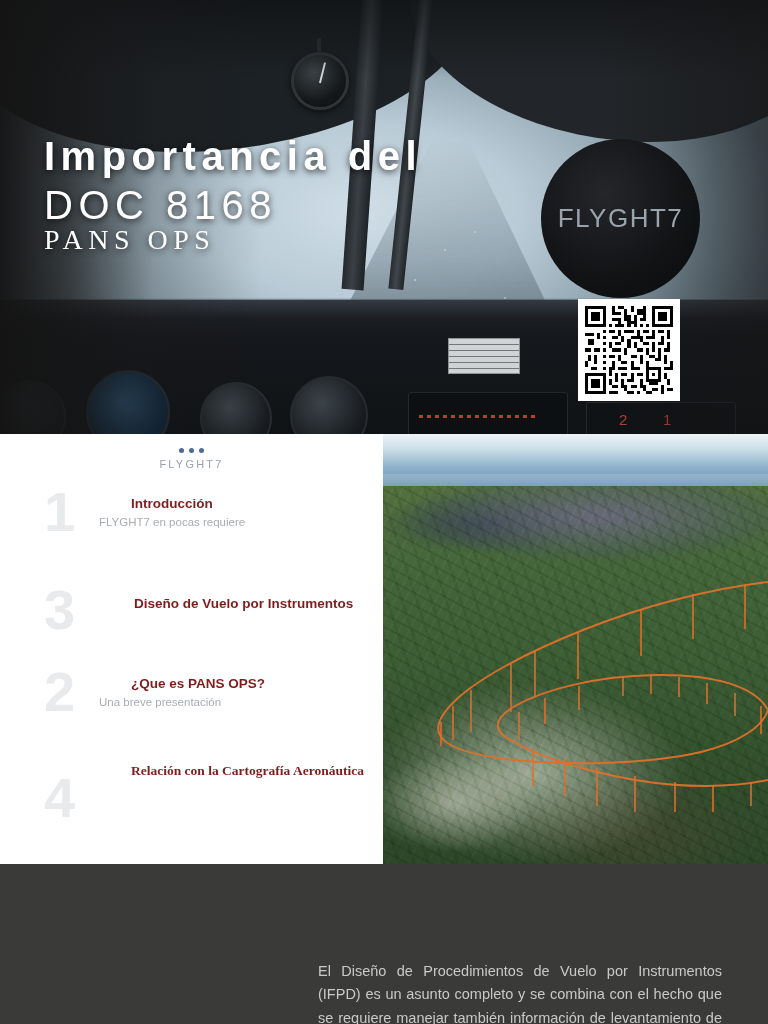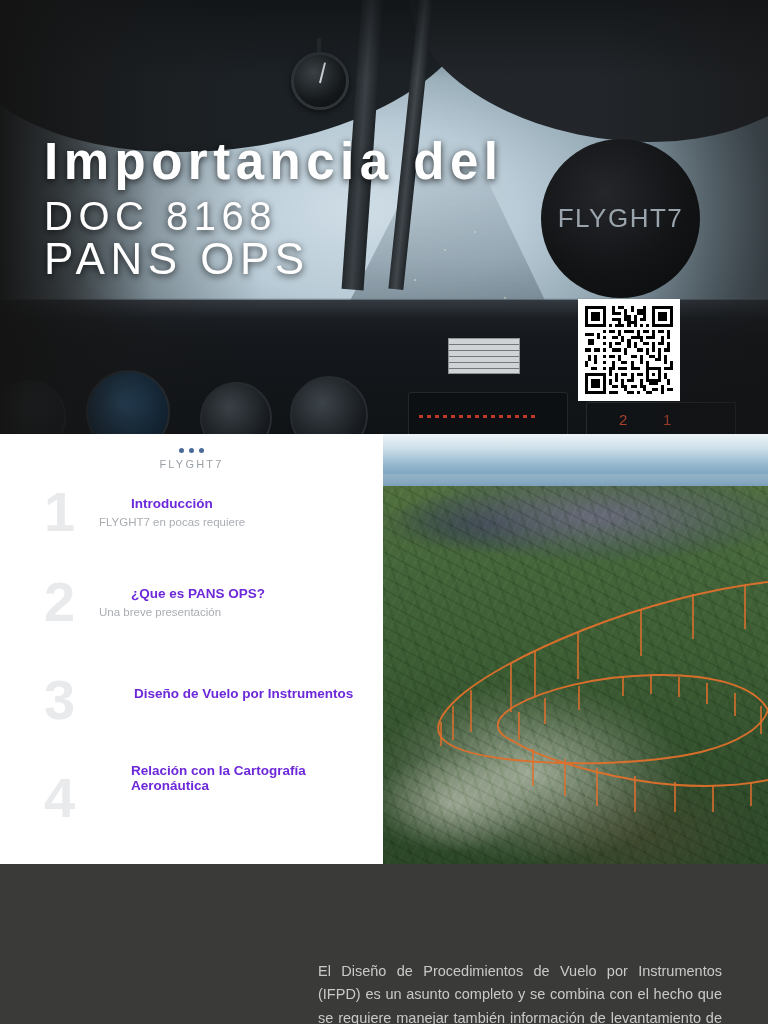--- a/index.html
+++ b/index.html
@@ -131,23 +131,23 @@
       linear-gradient(to left,  rgba(20,20,20,.55) 0%, rgba(0,0,0,0) 22%),
       linear-gradient(to bottom, rgba(10,12,14,.55) 0%, rgba(0,0,0,0) 18%);
   }
 
   .hero-title {
     position:absolute; left:44px; top:136px; z-index:5;
     color:#ffffff; font-weight:700; line-height:1.0;
     text-shadow:0 2px 7px rgba(0,0,0,.75);
   }
   .hero-title .ln { display:block; white-space:nowrap; }
-  .hero-title .ln1 { font-size:51px; letter-spacing:5.5px; margin-bottom:9px; }
+  .hero-title .ln1 { font-size:40px; letter-spacing:5.5px; margin-bottom:9px; }
   .hero-title .ln2 { font-size:40px; letter-spacing:5.5px; margin-bottom:1px; font-weight:400; }
-  .hero-title .ln3 { font-size:44px; letter-spacing:5.5px; font-weight:400; }
+  .hero-title .ln3 { font-size:28px; letter-spacing:5.5px; font-weight:400;font-family:Liberation Serif, serif; }
 
   .qr-wrap {
     position:absolute; left:578px; top:299px; z-index:6;
     width:102px; height:102px; background:#fff; padding:7px;
   }
   .qr { width:100%; height:100%; display:block; }
 
   
   .agenda-band { position:relative; width:768px; height:430px; background:#ffffff; display:flex; }
   .agenda-left { width:383px; height:430px; background:#fff; position:relative; }
@@ -158,24 +158,24 @@
   .agenda-title { font-size:27px; font-weight:700; color:#1e2d52; letter-spacing:.3px; margin-top:7px; }
 
   .agenda-list { margin-top:18px; padding-left:44px; padding-right:14px; }
   .agenda-item { position:relative; height:90px; }
   .ag-num {
     position:absolute; left:0; top:-4px;
     font-size:56px; font-weight:700; color:#e9eaec; line-height:1;
     letter-spacing:-1px;
   }
   .ag-body { padding-left:55px; padding-top:8px; }
-  .ag-label { font-size:13.5px; font-weight:700; color:#6d28d9; margin-bottom:5px;padding-left:32px; }
+  .ag-label { font-size:13.5px; font-weight:700; color:#7f1d1d; margin-bottom:5px;padding-left:32px; }
   .ag-sub { font-size:11.5px; color:#a9adb2; font-weight:400; }
   .agenda-item.it3 .ag-body { padding-top:18px; padding-left:58px; }
-  .agenda-item.it4 .ag-body { padding-top:5px; }
+  .agenda-item.it4 .ag-body { padding-top:5px;font-family:Liberation Serif, serif; }
   .agenda-item.it4 .ag-num { top:12px; }
   .agenda-item.it3 .ag-num { top:4px; }
 
   
   .map { position:relative; width:385px; height:430px; overflow:hidden; background:#3d5a34; }
   .map-sky {
     position:absolute; left:0; top:0; width:100%; height:56px;
     background:linear-gradient(to bottom,#eef4f8 0%, #cddfe9 26%, #8fb4cc 58%, #5f89ac 100%);
   }
   .map-haze {
@@ -405,33 +405,33 @@
       <div class="agenda-list">
 
         <div class="agenda-item it1">
           <div class="ag-num">1</div>
           <div class="ag-body">
             <div class="ag-label">Introducción</div>
             <div class="ag-sub">FLYGHT7 en pocas requiere</div>
           </div>
         </div>
 
+        <div class="agenda-item it3">
+          <div class="ag-num">3</div>
+          <div class="ag-body">
+            <div class="ag-label">Diseño de Vuelo por Instrumentos</div>
+            <div class="ag-sub"></div>
+          </div>
+        </div>
+
         <div class="agenda-item it2">
           <div class="ag-num">2</div>
           <div class="ag-body">
             <div class="ag-label">¿Que es PANS OPS?</div>
             <div class="ag-sub">Una breve presentación</div>
-          </div>
-        </div>
-
-        <div class="agenda-item it3">
-          <div class="ag-num">3</div>
-          <div class="ag-body">
-            <div class="ag-label">Diseño de Vuelo por Instrumentos</div>
-            <div class="ag-sub"></div>
           </div>
         </div>
 
         <div class="agenda-item it4">
           <div class="ag-num">4</div>
           <div class="ag-body">
             <div class="ag-label">Relación con la Cartografía Aeronáutica</div>
           </div>
         </div>
 

